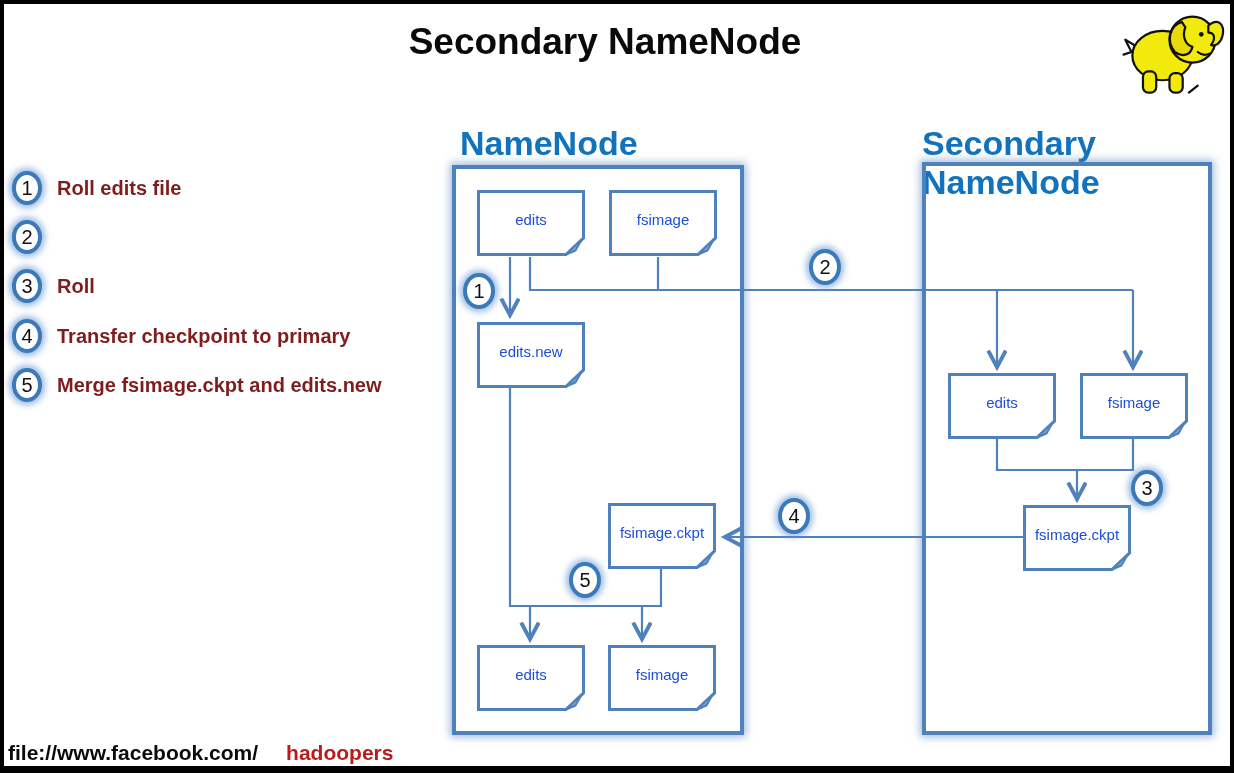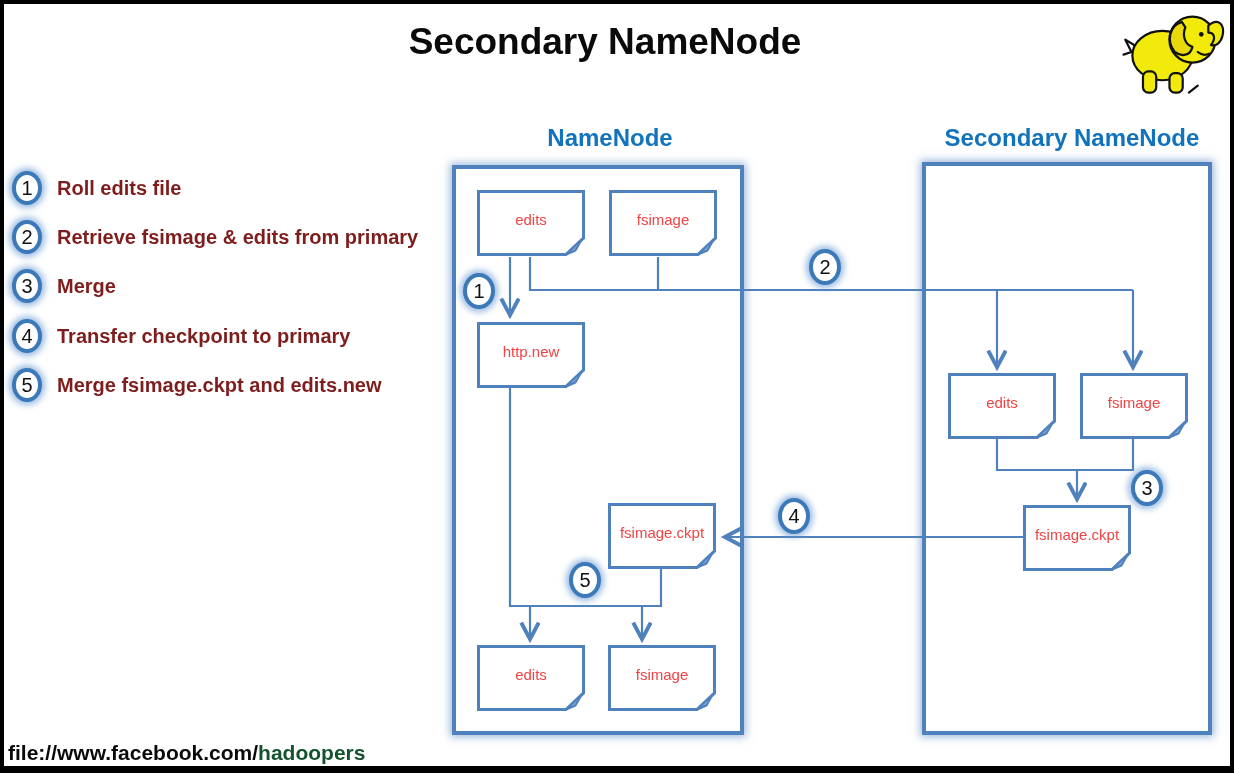--- a/index.html
+++ b/index.html
@@ -15,40 +15,40 @@
   .legend-item{position:absolute;left:12px;height:36px;display:flex;align-items:center;gap:15px;}
   .badge{
     box-sizing:border-box;background:#fff;border:4px solid #3c79b8;border-radius:50%;
     display:flex;align-items:center;justify-content:center;
     color:#111;font-size:20px;font-family:"Liberation Sans",sans-serif;
     box-shadow:0 0 6px 3px rgba(100,150,210,.65);
   }
   .badge.small{width:30px;height:34px;}
   .legend-text{font-size:20px;font-weight:bold;color:#7f1d1d;white-space:nowrap;}
   
-  .section-heading{position:absolute;font-size:24px;font-weight:bold;color:#1173bd;text-align:center;}
+  .section-heading{position:absolute;font-size:34px;font-weight:bold;color:#1173bd;text-align:left;}
   
   .container-box{
     position:absolute;box-sizing:border-box;border:4px solid #4f81bd;background:transparent;
     box-shadow:0 0 8px 2px rgba(79,129,189,.55);z-index:2;
   }
   
   .filebox{position:absolute;width:108px;height:66px;z-index:3;}
   .filebox svg{position:absolute;inset:0;width:100%;height:100%;}
   .filebox .label{
     position:absolute;inset:0 6px 8px 6px;display:flex;align-items:center;justify-content:center;
-    font-size:15px;color:#ef4444;font-family:"Liberation Sans",sans-serif;
+    font-size:15px;color:#1d4ed8;font-family:"Liberation Sans",sans-serif;
   }
   
   .flow-badge{position:absolute;width:32px;height:36px;z-index:6;}
   
   #connectors{position:absolute;inset:0;z-index:5;pointer-events:none;}
   
   .footer{position:absolute;left:8px;top:741px;font-size:21px;font-weight:bold;color:#0a0a0a;white-space:nowrap;z-index:41;}
-  .footer .hl{color:#14532d;}
+  .footer .hl{color:#b91c1c;margin-left:28px;}
   
   .logo{position:absolute;left:1120px;top:6px;width:106px;height:92px;z-index:6;}
 </style>
 </head>
 <body>
 
 <div id="page">
 
   <div class="title">Secondary NameNode</div>
 
@@ -66,25 +66,24 @@
       <path d="M78,98 l10,-8" fill="none"></path>
     </g>
   </svg>
 
   <div class="legend-item" style="top:170px;">
     <div class="badge small">1</div>
     <div class="legend-text">Roll edits file</div>
   </div>
   <div class="legend-item" style="top:219px;">
     <div class="badge small">2</div>
-    <div class="legend-text">Retrieve fsimage &amp; edits from primary</div>
   </div>
   <div class="legend-item" style="top:268px;">
     <div class="badge small">3</div>
-    <div class="legend-text">Merge</div>
+    <div class="legend-text">Roll</div>
   </div>
   <div class="legend-item" style="top:318px;">
     <div class="badge small">4</div>
     <div class="legend-text">Transfer checkpoint to primary</div>
   </div>
   <div class="legend-item" style="top:367px;">
     <div class="badge small">5</div>
     <div class="legend-text">Merge fsimage.ckpt and edits.new</div>
   </div>
 
@@ -106,21 +105,21 @@
       <path d="M1.5,1.5 H106.5 V48 L89,64.5 H1.5 Z" fill="#fff" stroke="#4f81bd" stroke-width="3"></path>
       <polygon points="89,64.5 105,49 98.5,60.5" fill="#7da7d4" stroke="#4f81bd" stroke-width="2" stroke-linejoin="round"></polygon>
     </svg>
     <span class="label">fsimage</span>
   </div>
   <div class="filebox" style="left:477px;top:322px;">
     <svg viewBox="0 0 108 66" preserveAspectRatio="none">
       <path d="M1.5,1.5 H106.5 V48 L89,64.5 H1.5 Z" fill="#fff" stroke="#4f81bd" stroke-width="3"></path>
       <polygon points="89,64.5 105,49 98.5,60.5" fill="#7da7d4" stroke="#4f81bd" stroke-width="2" stroke-linejoin="round"></polygon>
     </svg>
-    <span class="label">http.new</span>
+    <span class="label">edits.new</span>
   </div>
   <div class="filebox" style="left:608px;top:503px;">
     <svg viewBox="0 0 108 66" preserveAspectRatio="none">
       <path d="M1.5,1.5 H106.5 V48 L89,64.5 H1.5 Z" fill="#fff" stroke="#4f81bd" stroke-width="3"></path>
       <polygon points="89,64.5 105,49 98.5,60.5" fill="#7da7d4" stroke="#4f81bd" stroke-width="2" stroke-linejoin="round"></polygon>
     </svg>
     <span class="label">fsimage.ckpt</span>
   </div>
   <div class="filebox" style="left:477px;top:645px;">
     <svg viewBox="0 0 108 66" preserveAspectRatio="none">

